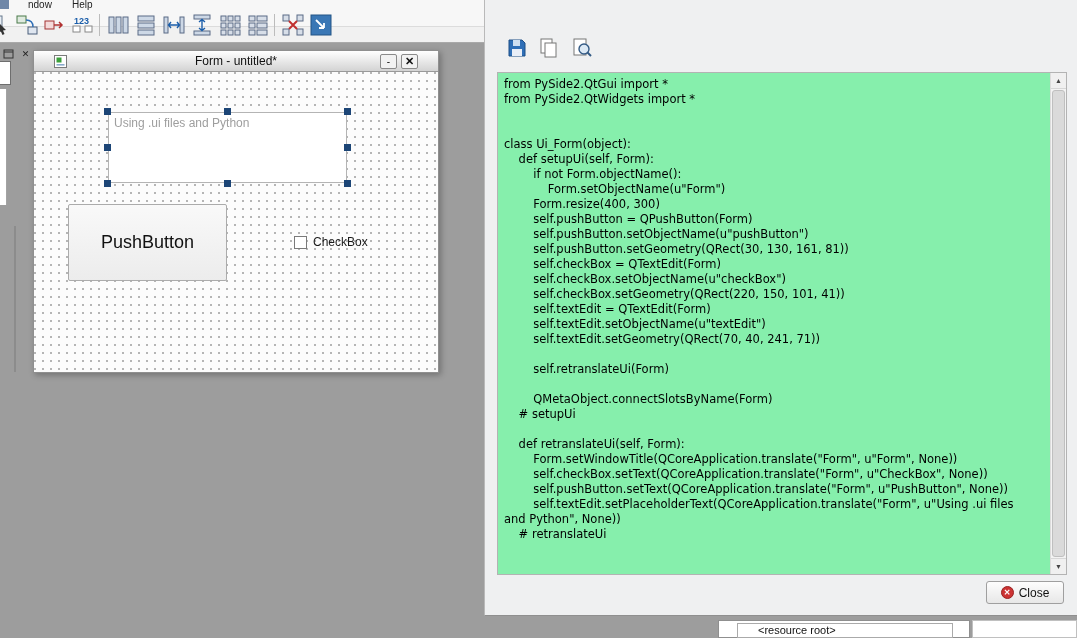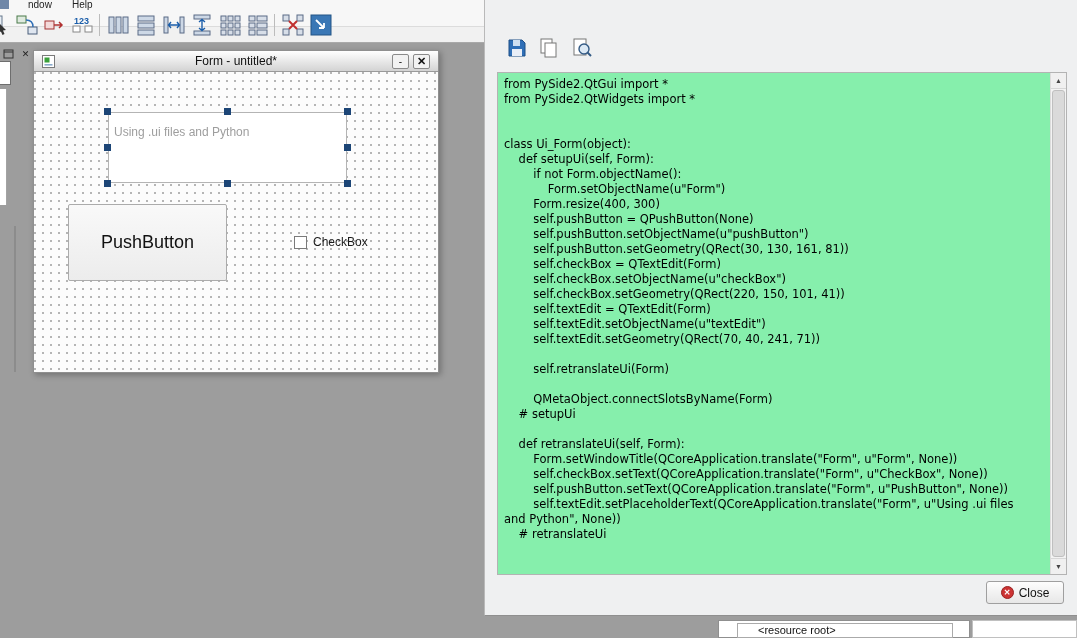--- a/index.html
+++ b/index.html
@@ -39,37 +39,37 @@
   #leftscroll { position: absolute; left: 14px; top: 226px; width: 2px; height: 146px;
                 background: #8c8c8c; }
 
   
   #formwin { position: absolute; left: 33px; top: 50px; width: 406px; height: 323px;
              background: #fbfbfb; border: 1px solid #8f8f8f;
              box-shadow: 2px 2px 6px rgba(0,0,0,0.28); }
   #formwin .titlebar { position: relative; height: 21px;
              background: linear-gradient(#ffffff, #d3d3d3);
              border-bottom: 1px solid #9a9a9a;
-             display: flex; align-items: center; padding: 0 8px; }
+             display: flex; align-items: center; padding: 0 20px; }
   .win-icon { width: 13px; height: 13px; margin-right: 4px; z-index: 2; }
   .title { position: absolute; left: 0; right: 0; text-align: center; font-size: 12px;
            color: #111; }
   .winbtn { width: 17px; height: 15px; border: 1px solid #8a8a8a; border-radius: 2px;
             background: #f2f2f2; display: flex; align-items: center; justify-content: center;
             font-size: 10px; color: #111; margin-left: 4px; z-index: 2; }
   .winbtn.close { font-weight: bold; font-size: 11px; }
   .winbtn.min { margin-left: auto; }
 
   #formcanvas { position: absolute; left: 0; right: 0; top: 21px; bottom: 0;
                 background-color: #fcfcfc;
                 background-image: radial-gradient(#b5b5b5 0.9px, transparent 1px);
                 background-size: 8px 8px; background-position: 5px 5px; }
 
   #textedit { position: absolute; left: 74px; top: 40px; width: 239px; height: 71px;
-              background: #ffffff; border: 1px solid #b4b4b4; padding: 12px 5px;
+              background: #ffffff; border: 1px solid #b4b4b4; padding: 3px 5px;
               color: #9e9e9e; font-size: 12px; }
   .handle { position: absolute; width: 7px; height: 7px; background: #1c4576; z-index: 3; }
 
   #pushbtn { position: absolute; left: 34px; top: 132px; width: 159px; height: 77px;
              background: linear-gradient(#f9f9f9, #ececec); border: 1px solid #ababab;
              border-radius: 2px; display: flex; align-items: center; justify-content: center;
              font-size: 18px; color: #111; }
   #checkbox { position: absolute; left: 224px; top: 162px; height: 16px;
               display: flex; align-items: center; padding-left: 36px; }
   .cb-box { width: 13px; height: 13px; background: #fff; border: 1px solid #7a7a7a;
@@ -316,21 +316,21 @@
 
     <div class="code-line">from PySide2.QtGui import *</div>
         <div class="code-line">from PySide2.QtWidgets import *</div>
         <div class="code-line"></div>
         <div class="code-line"></div>
         <div class="code-line">class Ui_Form(object):</div>
         <div class="code-line">    def setupUi(self, Form):</div>
         <div class="code-line">        if not Form.objectName():</div>
         <div class="code-line">            Form.setObjectName(u"Form")</div>
         <div class="code-line">        Form.resize(400, 300)</div>
-        <div class="code-line">        self.pushButton = QPushButton(None)</div>
+        <div class="code-line">        self.pushButton = QPushButton(Form)</div>
         <div class="code-line">        self.pushButton.setObjectName(u"pushButton")</div>
         <div class="code-line">        self.pushButton.setGeometry(QRect(30, 130, 161, 81))</div>
         <div class="code-line">        self.checkBox = QTextEdit(Form)</div>
         <div class="code-line">        self.checkBox.setObjectName(u"checkBox")</div>
         <div class="code-line">        self.checkBox.setGeometry(QRect(220, 150, 101, 41))</div>
         <div class="code-line">        self.textEdit = QTextEdit(Form)</div>
         <div class="code-line">        self.textEdit.setObjectName(u"textEdit")</div>
         <div class="code-line">        self.textEdit.setGeometry(QRect(70, 40, 241, 71))</div>
         <div class="code-line"></div>
         <div class="code-line">        self.retranslateUi(Form)</div>

